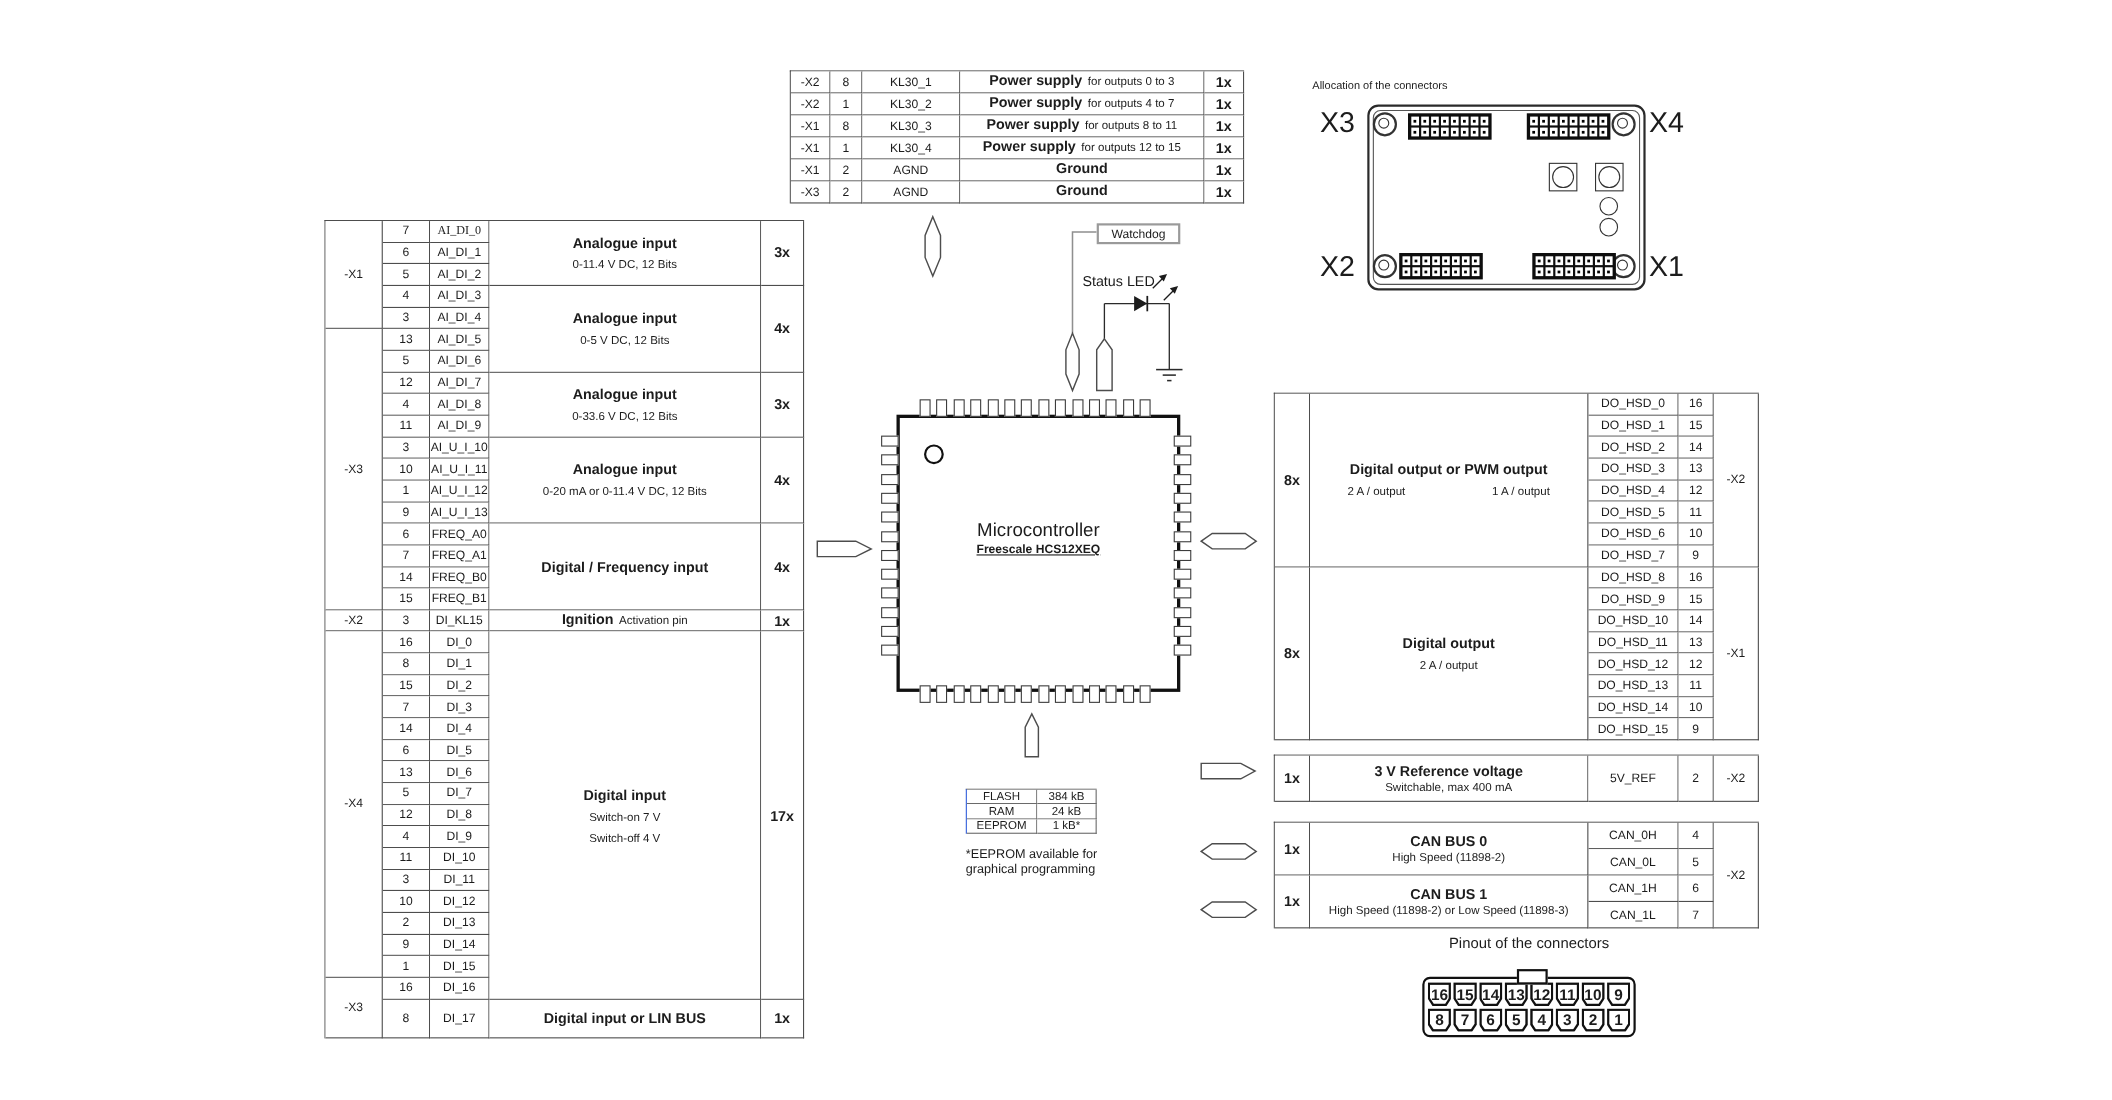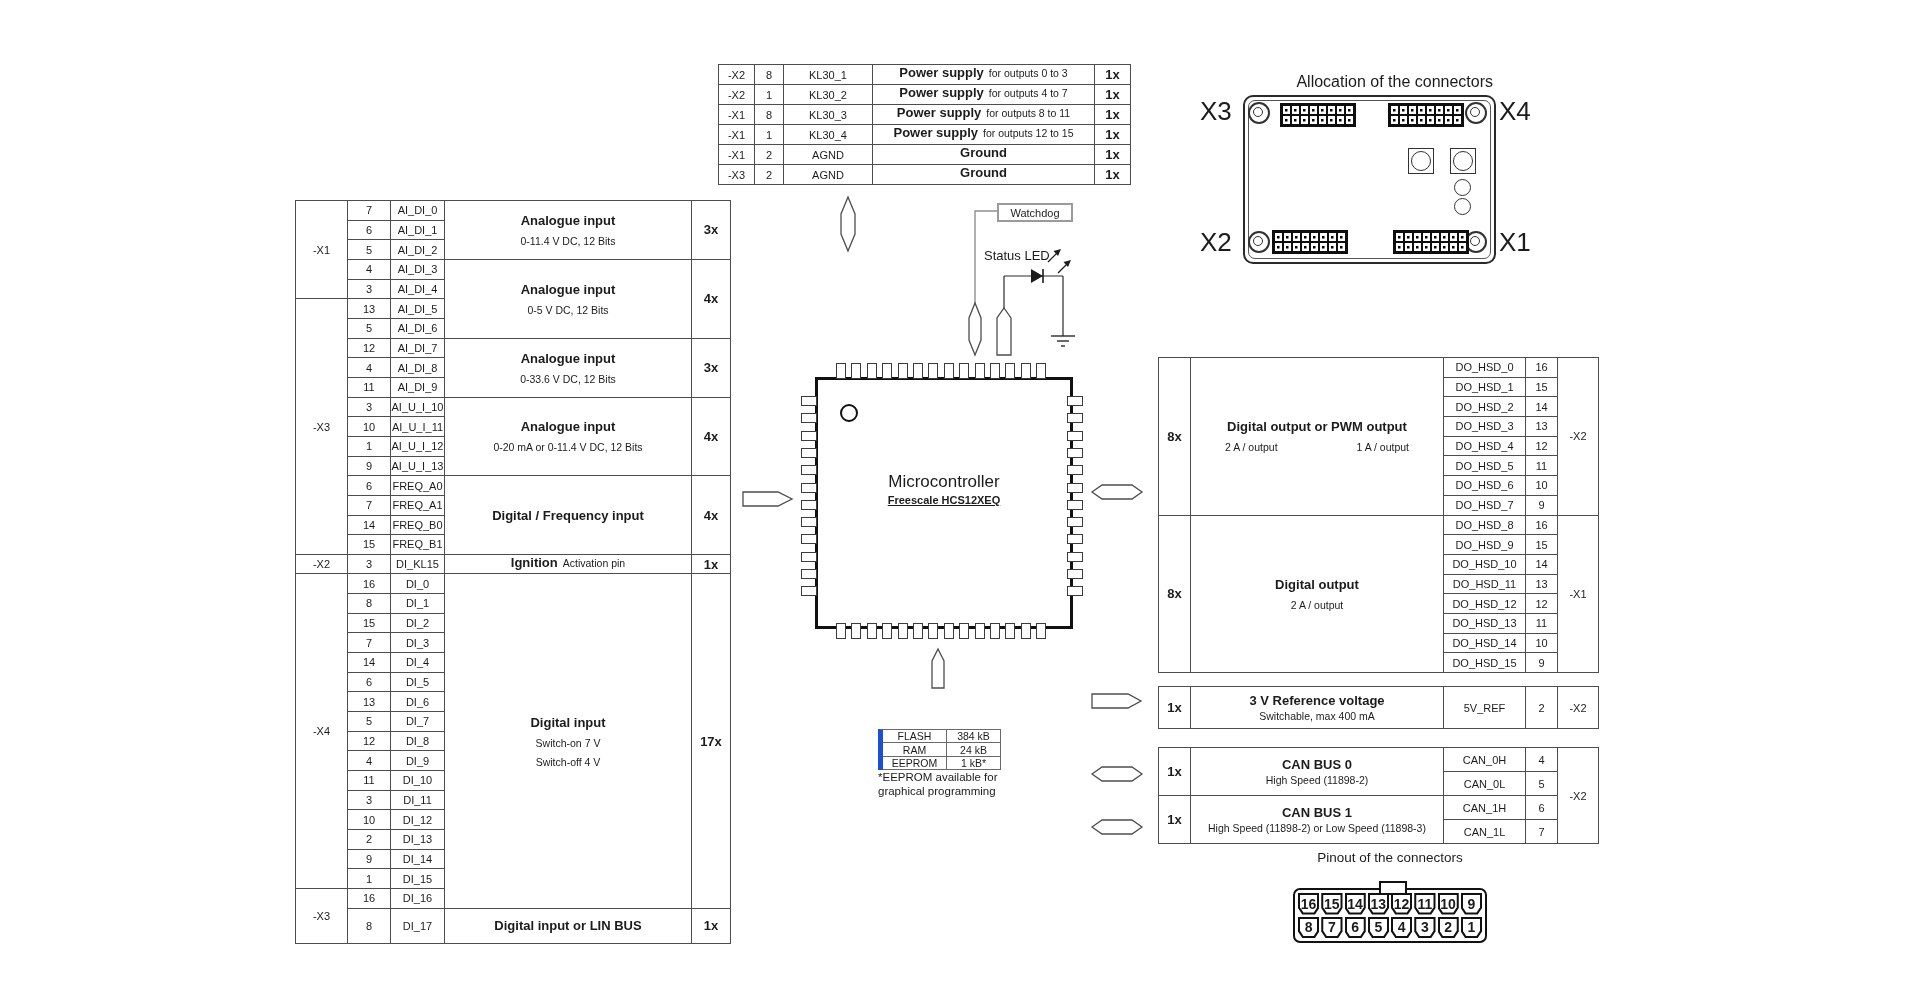--- a/index.html
+++ b/index.html
@@ -22,25 +22,25 @@
   .mcu-title{font-size:17px;}
   .mcu-sub{font-size:11px;font-weight:bold;margin-top:2px;text-decoration:underline;}
   .pin1{position:absolute;left:22px;top:24px;width:14px;height:14px;border:2.5px solid #111;border-radius:50%;}
   .cpin{position:absolute;border:1px solid #3c3c3c;background:#fff;}
   
   #watchdog{position:absolute;left:997px;top:203px;width:72px;height:15px;border:2px solid #9a9a9a;
             display:flex;align-items:center;justify-content:center;font-size:11px;background:#fff;}
   #statusled{position:absolute;left:984px;top:248px;font-size:13px;}
   
   #memory-table{position:absolute;left:878px;top:717px;width:118px;display:grid;
-                grid-template-columns:64px 54px;grid-auto-rows:13.4px;border-top:1px solid #6a6a6a;border-left:5px solid #1d4ed8;margin-top:12px;}
+                grid-template-columns:64px 54px;grid-auto-rows:13.4px;border-top:1px solid #6a6a6a;border-left:1px solid #1d4ed8;}
   #memory-table .cell{border-color:#6a6a6a;}
   #memory-note{position:absolute;left:878px;top:770px;font-size:11.5px;line-height:14px;}
   
-  #alloc-title{position:absolute;left:1243px;top:73px;width:250px;text-align:right;font-size:16px;}
+  #alloc-title{position:absolute;left:1193px;top:73px;width:250px;text-align:left;font-size:10px;}
   #alloc-house{position:absolute;left:1243px;top:95px;width:249px;height:165px;border:2px solid #2a2a2a;border-radius:10px;}
   #alloc-house .innerline{position:absolute;inset:3px;border:1px solid #555;border-radius:7px;}
   .screw{position:absolute;width:18px;height:18px;border:2px solid #333;border-radius:50%;}
   .screw::after{content:"";position:absolute;left:3px;top:3px;width:8px;height:8px;border:1.5px solid #333;border-radius:50%;}
   .pblock{position:absolute;width:76px;height:24px;background:#0e0e0e;display:grid;
           grid-template-columns:repeat(8,1fr);grid-template-rows:1fr 1fr;gap:2px;padding:3px;box-sizing:border-box;}
   .pblock .ph{background:#fff;background-image:linear-gradient(#000,#000);background-size:2.5px 2.5px;
               background-position:center;background-repeat:no-repeat;}
   .comp-square{position:absolute;width:24px;height:24px;border:1.5px solid #333;display:flex;align-items:center;justify-content:center;}
   .comp-square .crc{width:18px;height:18px;border:1.5px solid #333;border-radius:50%;}
@@ -141,21 +141,21 @@
       <div class="cell s11" style="grid-area: 6 / 2 / span 1;">2</div>
       <div class="cell s11" style="grid-area: 6 / 3 / span 1;">AGND</div>
       <div class="cell desc toprow" style="grid-area: 6 / 4 / span 1;">
         <span class="b13">Ground</span>
       </div>
       <div class="cell b13" style="grid-area: 6 / 5 / span 1;">1x</div>
     </div>
 
   <div id="left-table" class="tbl" style="left:295px;top:200px;width:435px;grid-template-columns:52px 43px 54px 247px 39px;grid-template-rows:repeat(36,19.67px) 35px;">
       <div class="cell s11" style="grid-area: 1 / 2 / span 1;">7</div>
-      <div class="cell s11" style="grid-area: 1 / 3 / span 1;">AI_DI_0</div>
+      <div class="cell s11" style="grid-area: 1 / 3 / span 1; font-family: Liberation Serif, serif;">AI_DI_0</div>
       <div class="cell s11" style="grid-area: 2 / 2 / span 1;">6</div>
       <div class="cell s11" style="grid-area: 2 / 3 / span 1;">AI_DI_1</div>
       <div class="cell s11" style="grid-area: 3 / 2 / span 1;">5</div>
       <div class="cell s11" style="grid-area: 3 / 3 / span 1;">AI_DI_2</div>
       <div class="cell s11" style="grid-area: 4 / 2 / span 1;">4</div>
       <div class="cell s11" style="grid-area: 4 / 3 / span 1;">AI_DI_3</div>
       <div class="cell s11" style="grid-area: 5 / 2 / span 1;">3</div>
       <div class="cell s11" style="grid-area: 5 / 3 / span 1;">AI_DI_4</div>
       <div class="cell s11" style="grid-area: 6 / 2 / span 1;">13</div>
       <div class="cell s11" style="grid-area: 6 / 3 / span 1;">AI_DI_5</div>

